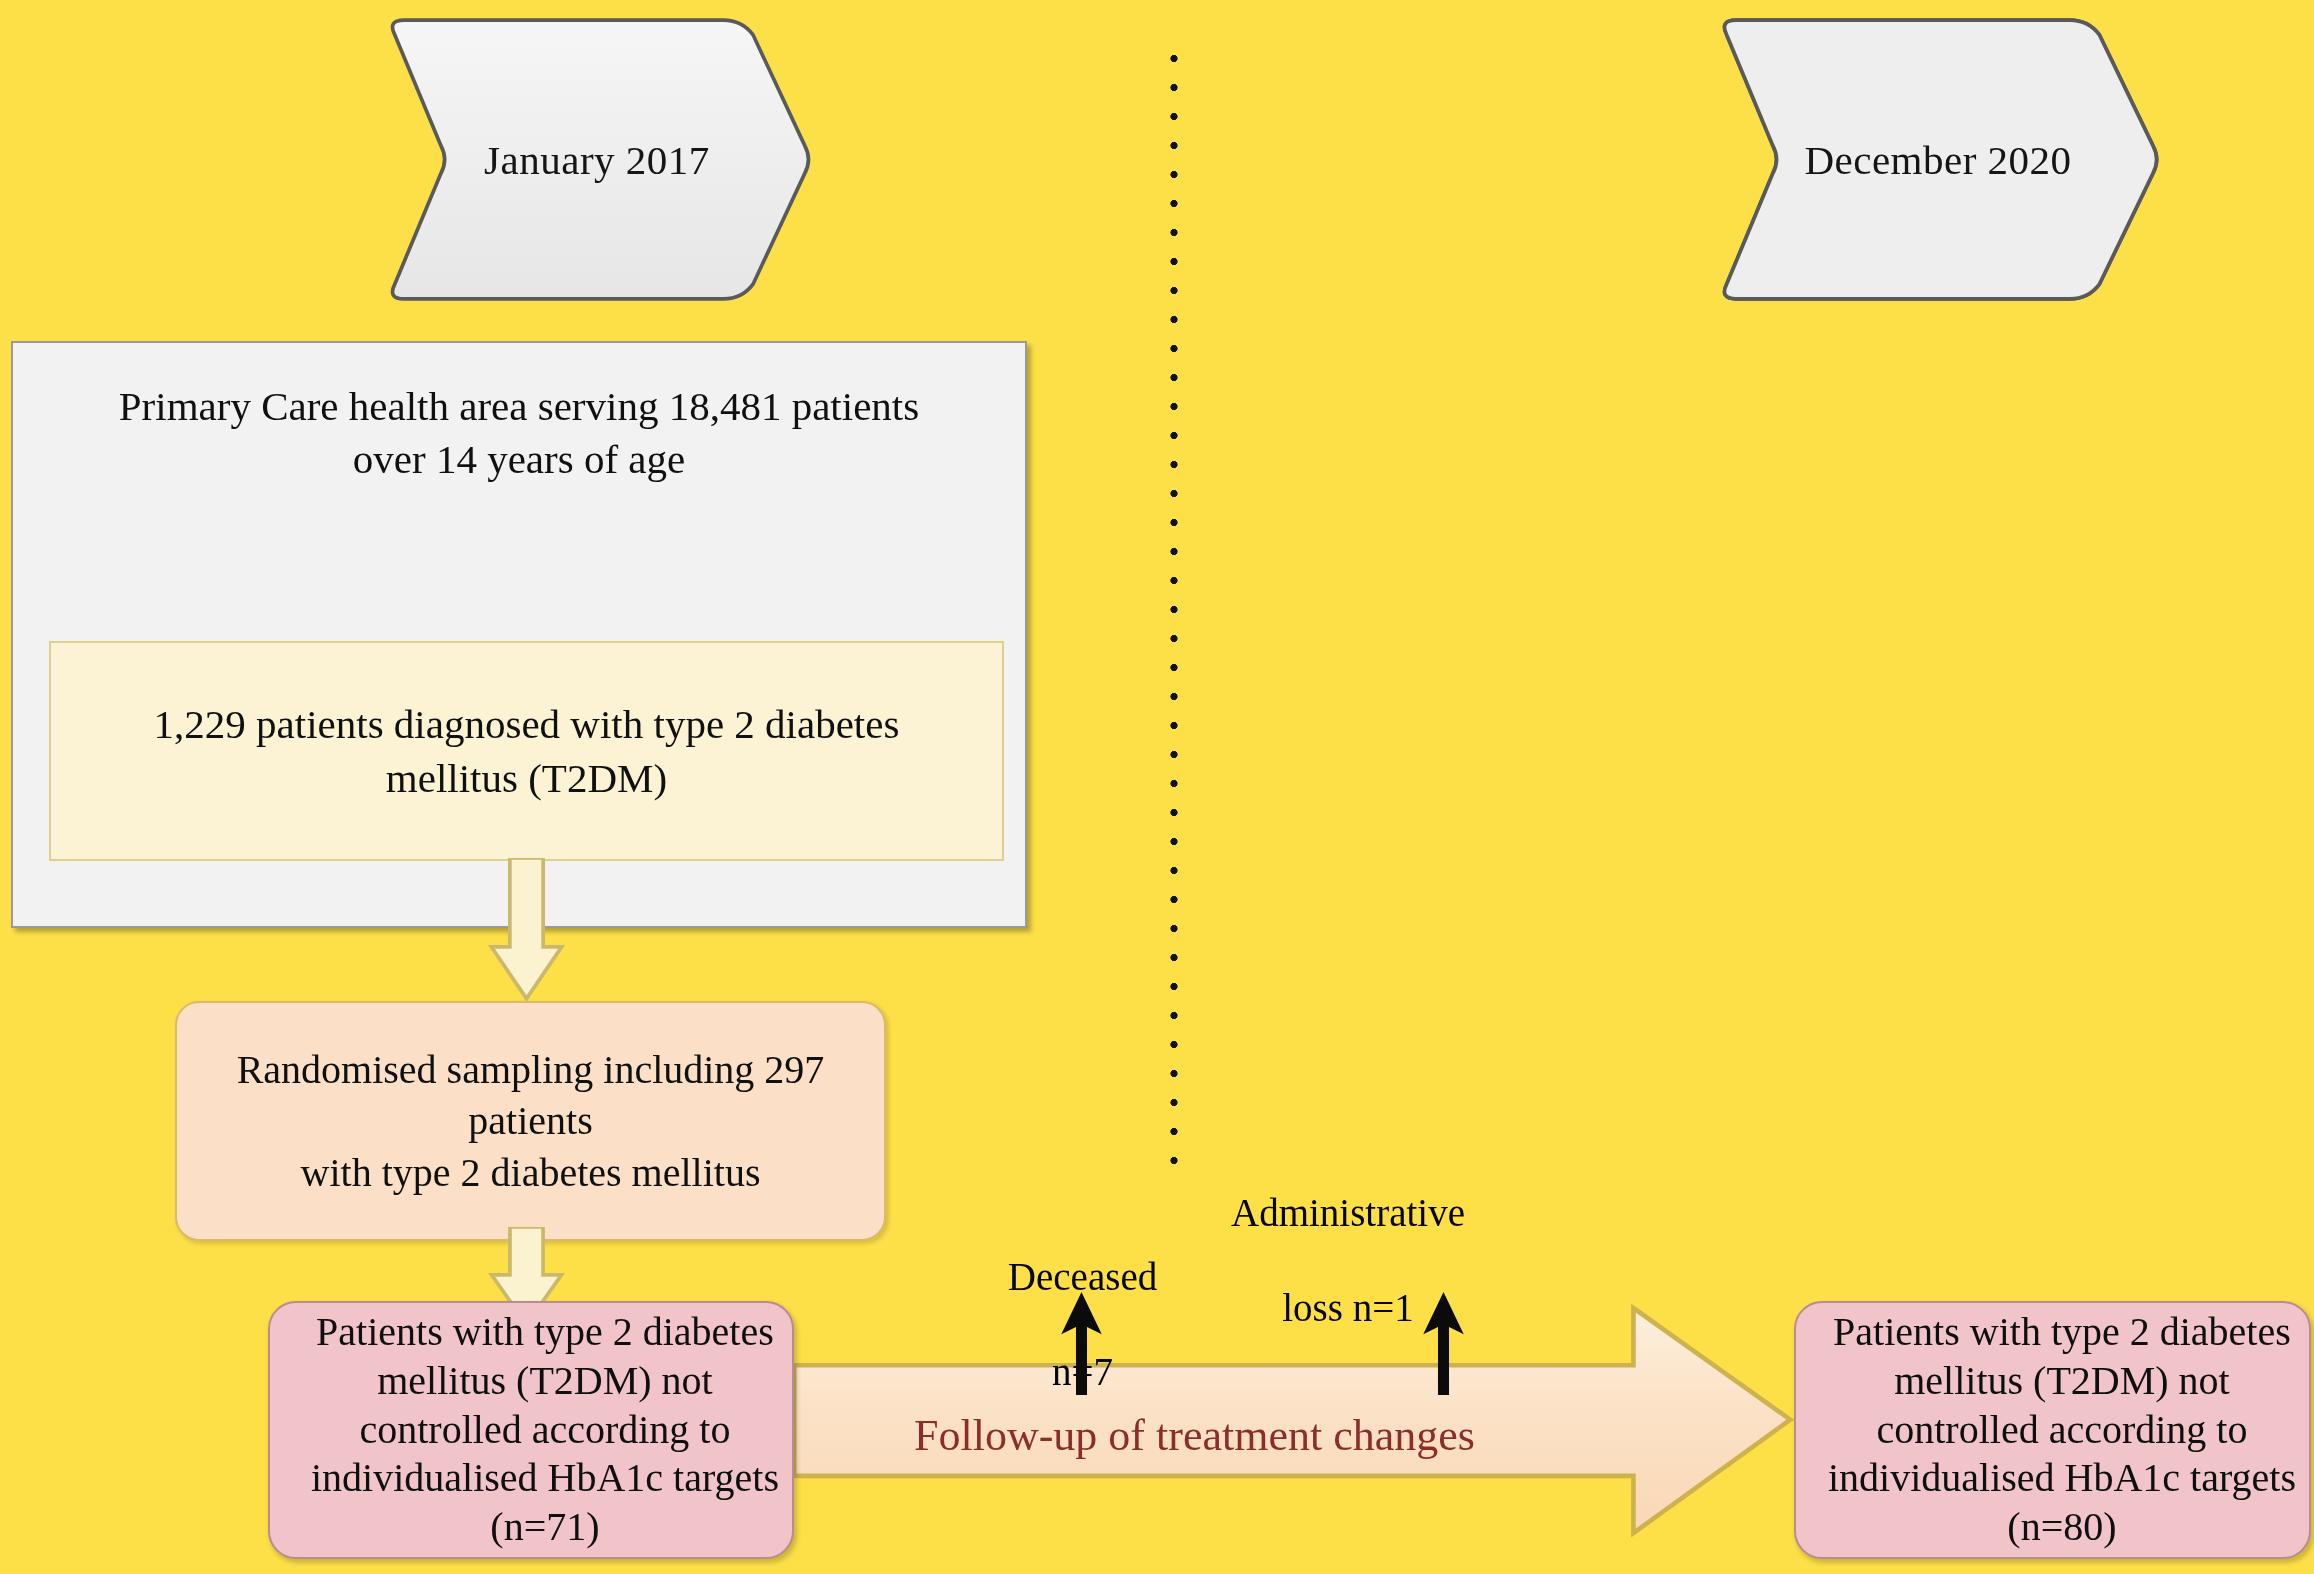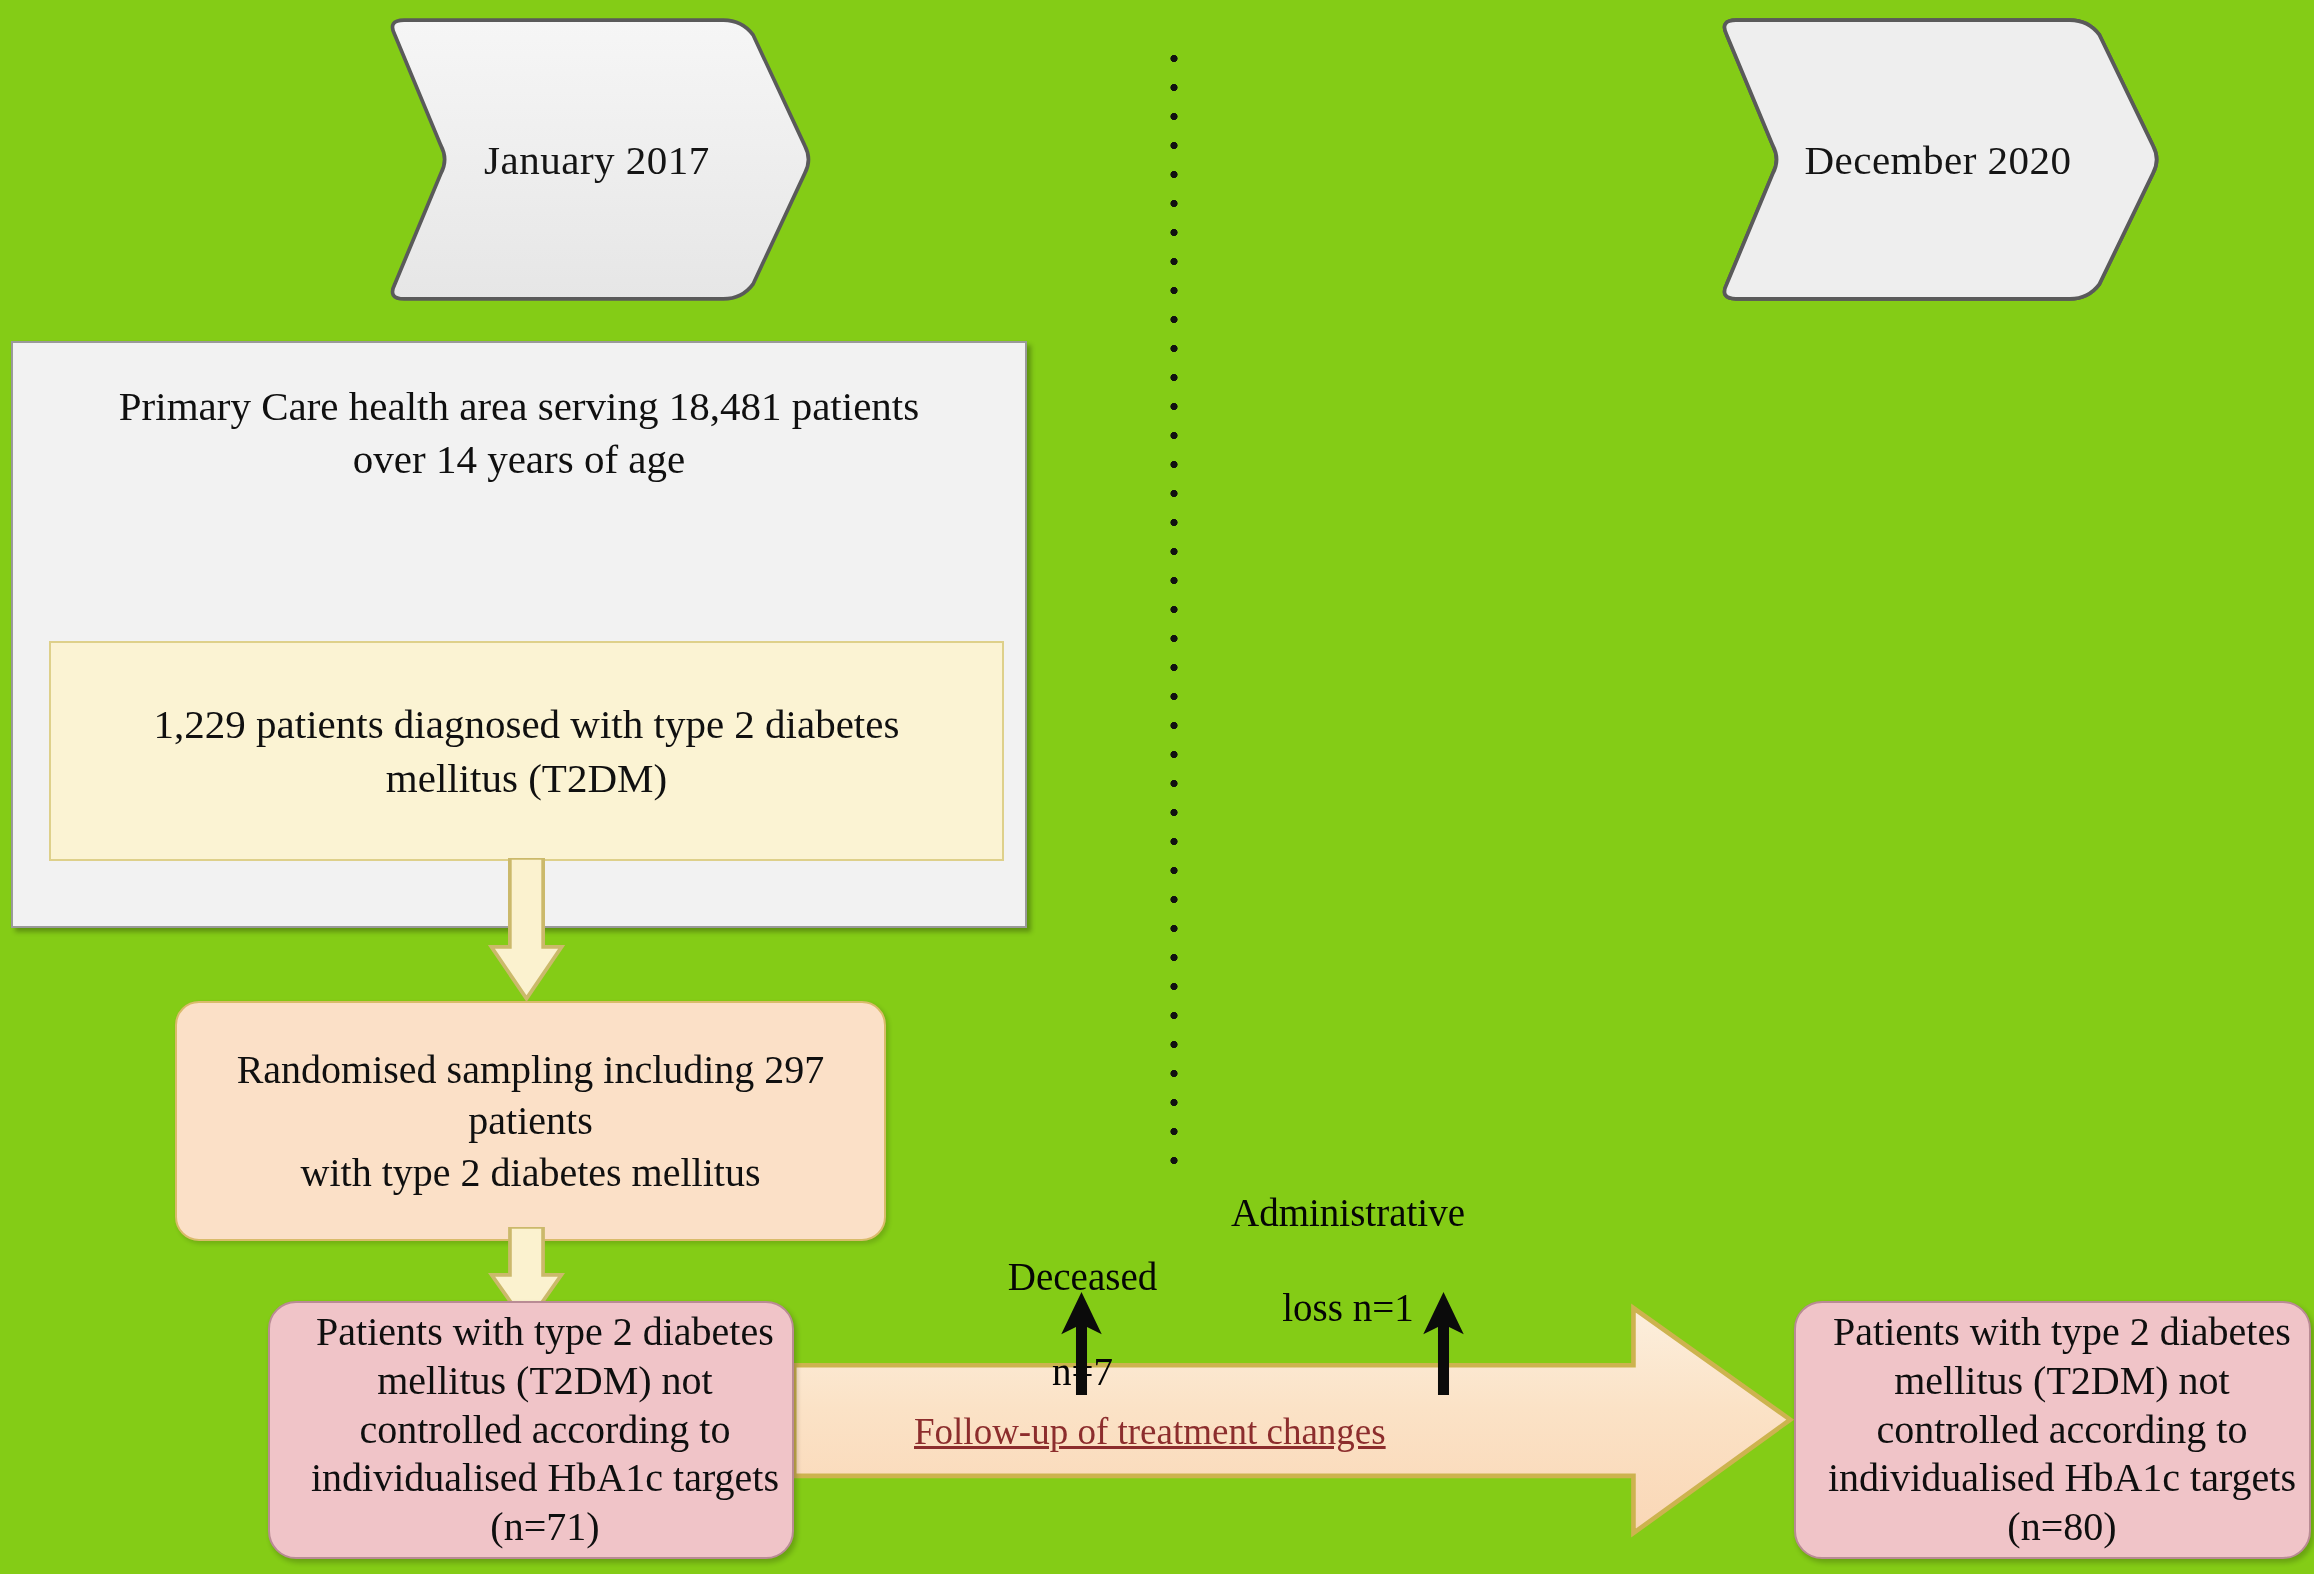--- a/index.html
+++ b/index.html
@@ -8,21 +8,21 @@
     background: #ffffff;
   }
   body {
     font-family: "Liberation Serif", "DejaVu Serif", serif;
     color: #111111;
   }
   #canvas {
     position: relative;
     width: 2315px;
     height: 1575px;
-    background: #84cc16;
+    background: #fde047;
     overflow: hidden;
   }
   .abs { position: absolute; }
 
   
   .chevron {
     display: flex;
     align-items: center;
     justify-content: center;
     text-align: center;
@@ -119,24 +119,23 @@
     font-size: 39px;
     line-height: 1.22;
     color: #050505;
     white-space: pre-line;
   }
 
   
   .followup-caption {
     position: absolute;
     z-index: 3;
-    font-size: 37px;
+    font-size: 44px;
     color: #8c2d2d;
     white-space: nowrap;
-    text-decoration: underline;
   }
 </style>
 </head>
 <body>
 
 <div id="canvas">
 
   <div class="abs chevron" style="left:380px; top:7.4px; width:434px; height:305px;">
     <svg width="434" height="305" viewBox="0 0 470 330">
       <defs>

